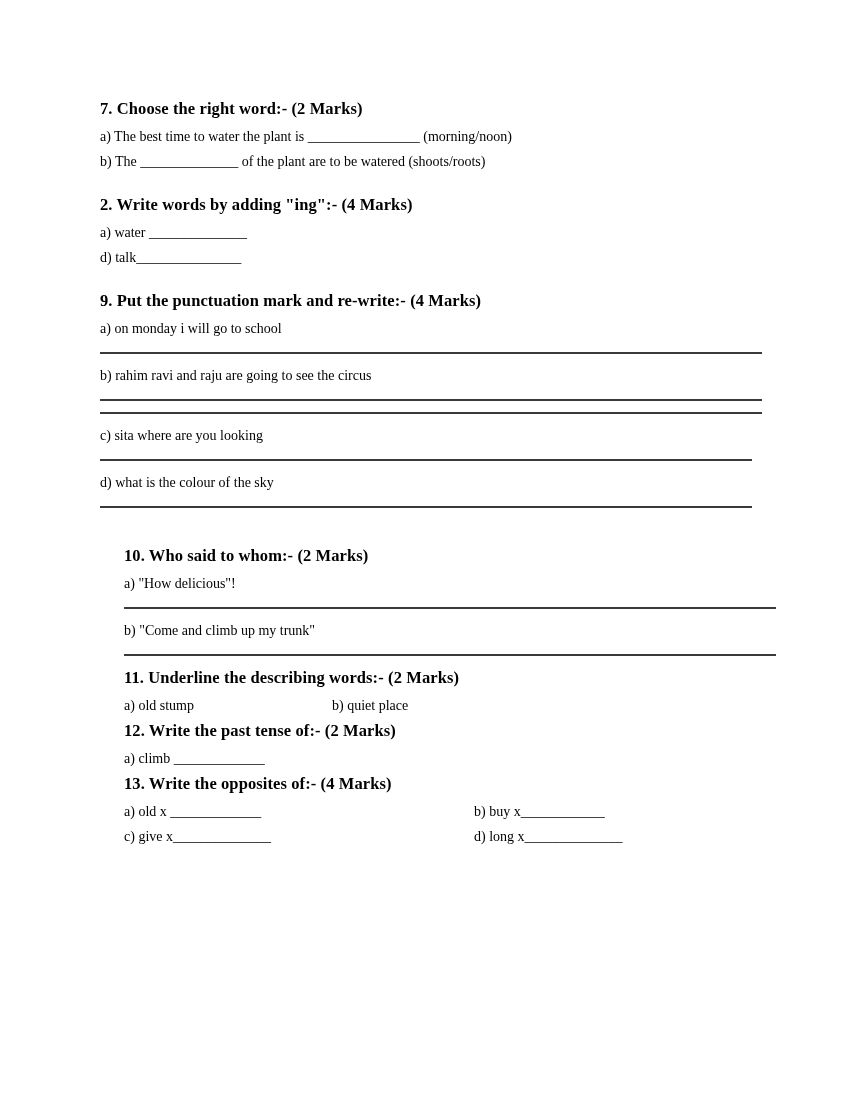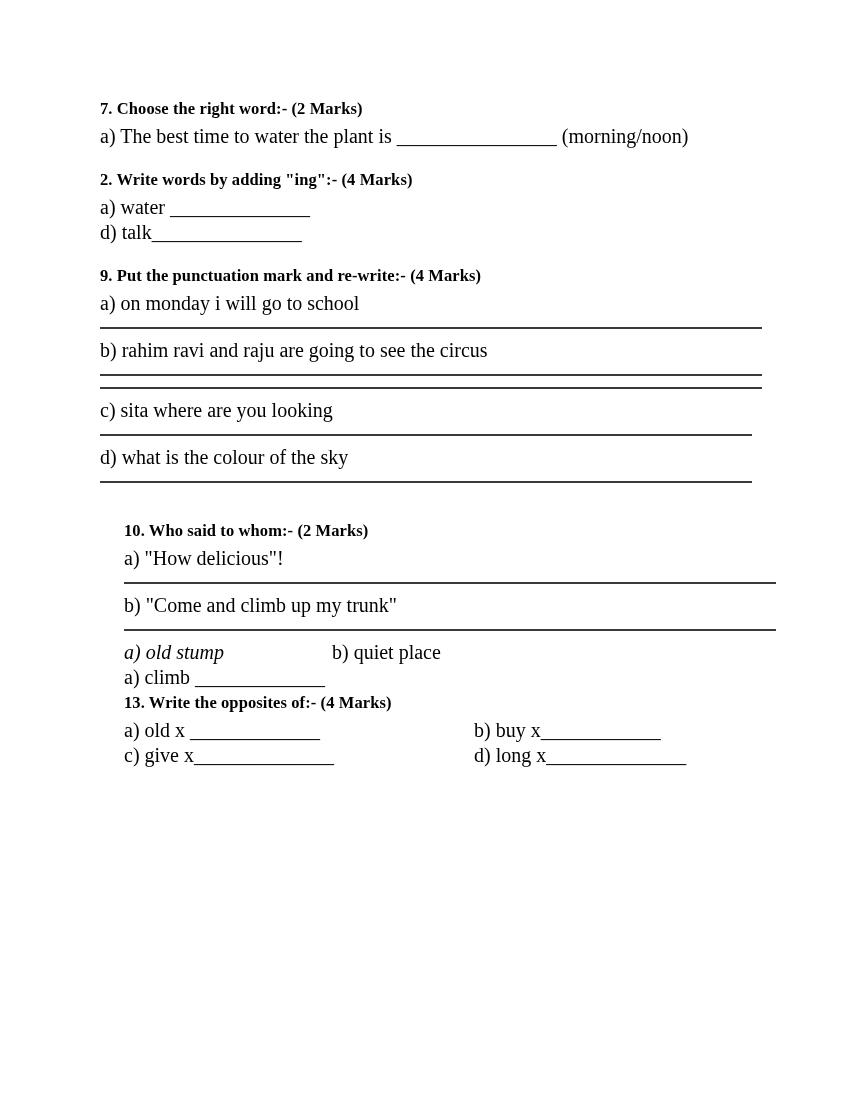--- a/index.html
+++ b/index.html
@@ -31,40 +31,39 @@
   }
   .q-heading {
     font-weight: bold;
     font-size: 16.5px;
     line-height: 25px;
     letter-spacing: 0.1px;
     margin: 0 0 3px 0;
     white-space: pre;
   }
   .q-item {
-    font-size: 20px;
+    font-size: 14px;
     line-height: 25px;
     margin: 0;
     white-space: pre;
   }
   .cols {
     display: flex;
     align-items: flex-end;
   }
   .col-a {
     width: 350px;
     flex: 0 0 350px;
   }
   .col-b {
     flex: 1 1 auto;
   }
   .cols.narrow .col-a {
     width: 208px;
     flex: 0 0 208px;
-    font-style: italic;
   }
   .rule {
     border: 0;
     border-top: 2px solid #3a3a3a;
     margin: 11px 0 9px 0;
     height: 0;
   }
   .rule.full {
     width: 662px;
   }
@@ -74,20 +73,21 @@
   .spacer-md { height: 17px; }
 </style>
 </head>
 <body>
 
 <div class="page">
 
   <div class="section">
     <p class="q-heading">7. Choose the right word:- (2 Marks)</p>
     <p class="q-item">a) The best time to water the plant is ________________ (morning/noon)</p>
+    <p class="q-item">b) The ______________ of the plant are to be watered (shoots/roots)</p>
   </div>
 
   <div class="section">
     <p class="q-heading">2. Write words by adding "ing":- (4 Marks)</p>
     <div class="cols">
       <p class="q-item col-a">a) water ______________</p>
     </div>
     <div class="cols">
       <p class="q-item col-b">d) talk_______________</p>
     </div>
@@ -116,27 +116,29 @@
     <p class="q-heading">10. Who said to whom:- (2 Marks)</p>
 
     <p class="q-item">a) "How delicious"!</p>
     <hr class="rule short">
 
     <p class="q-item">b) "Come and climb up my trunk"</p>
     <hr class="rule short">
   </div>
 
   <div class="section tight">
+    <p class="q-heading">11. Underline the describing words:- (2 Marks)</p>
     <div class="cols narrow">
       <p class="q-item col-a">a) old stump</p>
       <p class="q-item col-b">b) quiet place</p>
     </div>
   </div>
 
   <div class="section tight">
+    <p class="q-heading">12. Write the past tense of:- (2 Marks)</p>
     <div class="cols">
       <p class="q-item col-a">a) climb _____________</p>
     </div>
   </div>
 
   <div class="section tight">
     <p class="q-heading">13. Write the opposites of:- (4 Marks)</p>
     <div class="cols">
       <p class="q-item col-a">a) old x _____________</p>
       <p class="q-item col-b">b) buy x____________</p>

